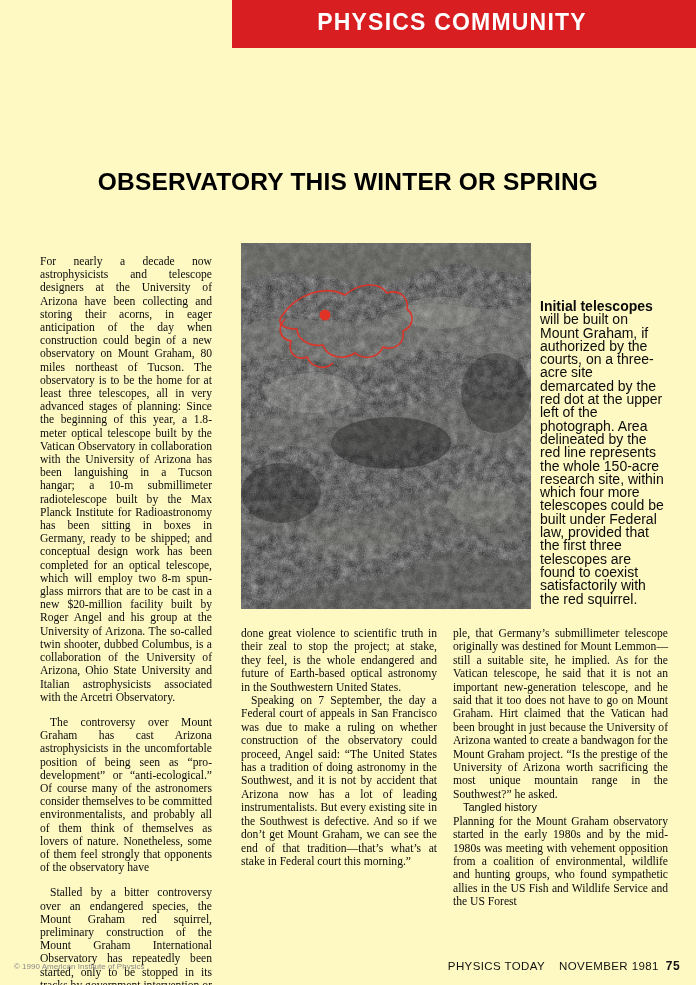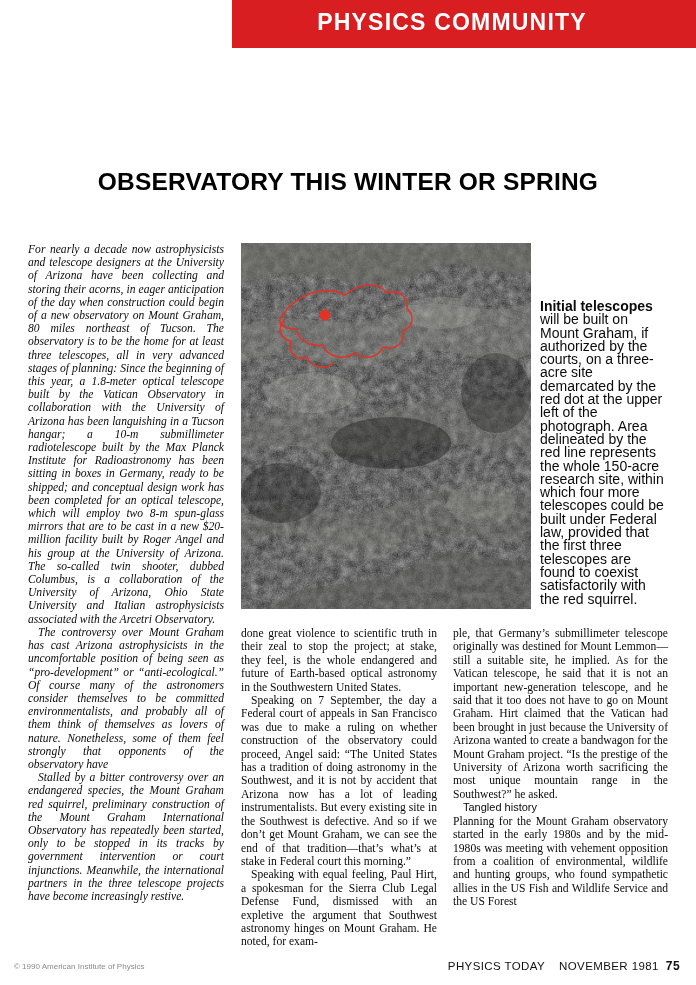--- a/index.html
+++ b/index.html
@@ -7,21 +7,21 @@
     padding: 0;
     background: #9a9a96;
   }
   body {
     font-family: "Liberation Serif", serif;
   }
   .page {
     position: relative;
     width: 696px;
     height: 985px;
-    background: #ffffff;
+    background: #fef9c3;
     overflow: hidden;
     box-sizing: border-box;
   }
 
   
   .banner {
     position: absolute;
     left: 232px;
     top: 0;
     width: 464px;
@@ -60,21 +60,21 @@
   .col-left {
     position: absolute;
     left: 28px;
     top: 243px;
     width: 196px;
     font-size: 11.6px;
     line-height: 13.2px;
     text-align: justify;
     color: #0a0a0a;
   }
-  .col-left p { margin: 0; text-indent: 10px; font-style: italic; }
+  .col-left p { margin: 12px; text-indent: 10px; }
   .col-left p.first { text-indent: 0; }
 
   
   .photo-wrap {
     position: absolute;
     left: 241px;
     top: 243px;
     width: 290px;
     height: 366px;
     overflow: hidden;
@@ -220,21 +220,20 @@
     </svg>
   </div>
 
   <div class="caption">
     <b>Initial telescopes</b><span> will be built on Mount Graham, if authorized by the courts, on a three-acre site demarcated by the red dot at the upper left of the photograph. Area delineated by the red line represents the whole 150-acre research site, within which four more telescopes could be built under Federal law, provided that the first three telescopes are found to coexist satisfactorily with the red squirrel.</span>
   </div>
 
   <div class="col-mid">
     <p class="first">done great violence to scientific truth in their zeal to stop the project; at stake, they feel, is the whole endangered and future of Earth-based optical astronomy in the Southwestern United States.</p>
     <p>Speaking on 7 September, the day a Federal court of appeals in San Francisco was due to make a ruling on whether construction of the observatory could proceed, Angel said: “The United States has a tradition of doing astronomy in the Southwest, and it is not by accident that Arizona now has a lot of leading instrumentalists. But every existing site in the Southwest is defective. And so if we don’t get Mount Graham, we can see the end of that tradition—that’s what’s at stake in Federal court this morning.”</p>
-    <p>Speaking with equal feeling, Paul Hirt, a spokesman for the Sierra Club Legal Defense Fund, dismissed with an expletive the argument that Southwest astronomy hinges on Mount Graham. He noted, for exam-</p>
   </div>
 
   <div class="col-right">
     <p class="first">ple, that Germany’s submillimeter telescope originally was destined for Mount Lemmon—still a suitable site, he implied. As for the Vatican telescope, he said that it is not an important new-generation telescope, and he said that it too does not have to go on Mount Graham. Hirt claimed that the Vatican had been brought in just because the University of Arizona wanted to create a bandwagon for the Mount Graham project. “Is the prestige of the University of Arizona worth sacrificing the most unique mountain range in the Southwest?” he asked.</p>
     <p class="subhead">Tangled history</p>
     <p class="first">Planning for the Mount Graham observatory started in the early 1980s and by the mid-1980s was meeting with vehement opposition from a coalition of environmental, wildlife and hunting groups, who found sympathetic allies in the US Fish and Wildlife Service and the US Forest</p>
   </div>
 
   <div class="footer-left">© 1990 American Institute of Physics</div>
 

